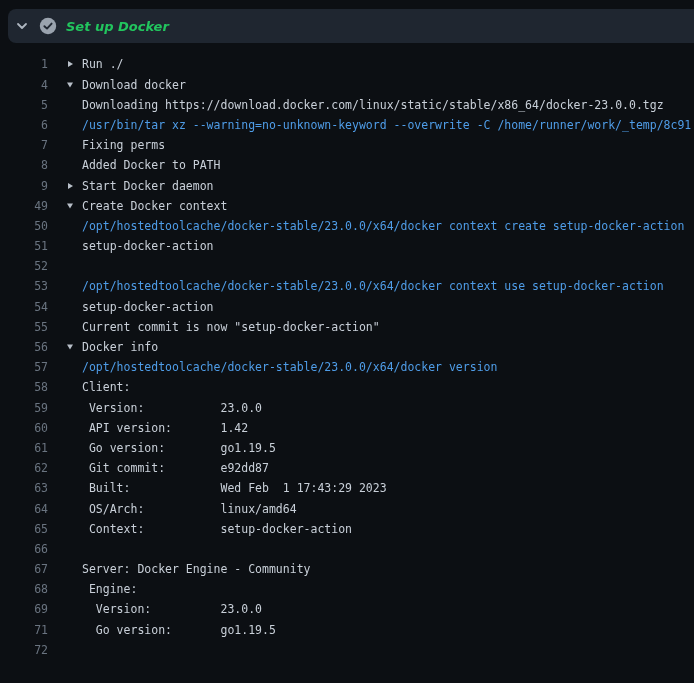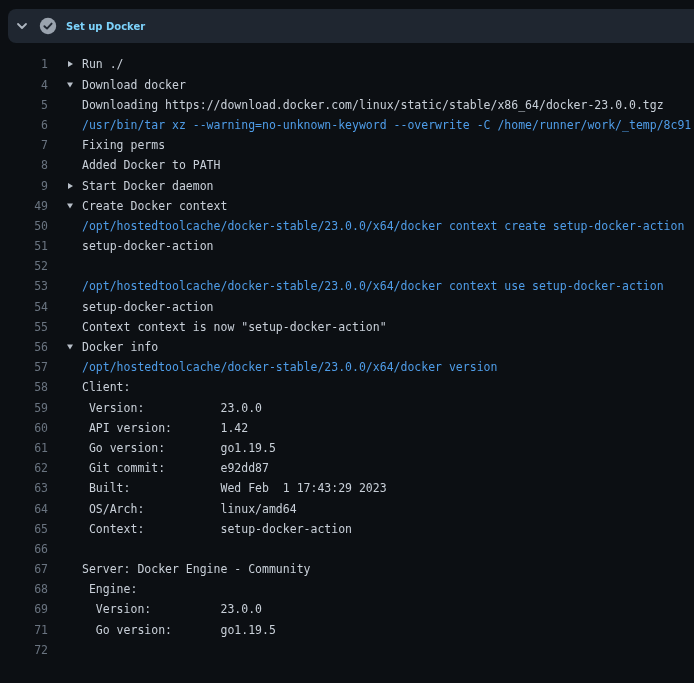--- a/index.html
+++ b/index.html
@@ -1,21 +1,21 @@
 <!DOCTYPE html>
 <html><head>
 <meta charset="utf-8">
 <style>
   * { margin:0; padding:0; box-sizing:border-box; }
   html,body { width:694px; height:683px; }
   body { background:#0c0f13; overflow:hidden; position:relative; font-family:"DejaVu Sans Mono",monospace; }
   .step-header { position:absolute; left:8px; right:-10px; top:9px; height:34px; background:#1f2630; border-radius:8px; display:flex; align-items:center; }
   .chevron { margin-left:8px; display:flex; }
   .status { margin-left:11px; display:flex; }
-  .title { margin-left:9px; font-family:"DejaVu Sans",sans-serif; font-size:10px; font-weight:600; color:#7dd3fc; }
+  .title { margin-left:9px; font-family:"DejaVu Sans",sans-serif; font-size:13px; font-weight:600; color:#22c55e;font-style:italic; }
   .log { position:absolute; top:54.4px; left:0; width:100%; }
   .row { position:relative; height:20.2px; line-height:20.2px; padding-left:82px; font-size:11.5px; color:#c9d0d9; white-space:pre; }
   .num { position:absolute; left:0; top:0; width:48px; text-align:right; color:#6a7480; }
   .tri { position:absolute; top:50%; width:0; height:0; }
   .tri-right { left:68px; transform:translateY(-50%); border-left:5px solid #b9c0c9; border-top:3.5px solid transparent; border-bottom:3.5px solid transparent; }
   .tri-down { left:67px; transform:translateY(-50%); border-top:5px solid #b9c0c9; border-left:3.5px solid transparent; border-right:3.5px solid transparent; }
   .command { color:#4f9de8;margin-top:32px; }
   .link { }
 </style>
 </head>
@@ -43,21 +43,21 @@
     <div class="row"><span class="num">6</span><span class="command">/usr/bin/tar xz --warning=no-unknown-keyword --overwrite -C /home/runner/work/_temp/8c91</span></div>
     <div class="row"><span class="num">7</span><span>Fixing perms</span></div>
     <div class="row"><span class="num">8</span><span>Added Docker to PATH</span></div>
     <div class="row"><span class="num">9</span><span class="tri tri-right"></span><span>Start Docker daemon</span></div>
     <div class="row"><span class="num">49</span><span class="tri tri-down"></span><span>Create Docker context</span></div>
     <div class="row"><span class="num">50</span><span class="command">/opt/hostedtoolcache/docker-stable/23.0.0/x64/docker context create setup-docker-action</span></div>
     <div class="row"><span class="num">51</span><span>setup-docker-action</span></div>
     <div class="row"><span class="num">52</span></div>
     <div class="row"><span class="num">53</span><span class="command">/opt/hostedtoolcache/docker-stable/23.0.0/x64/docker context use setup-docker-action</span></div>
     <div class="row"><span class="num">54</span><span>setup-docker-action</span></div>
-    <div class="row"><span class="num">55</span><span>Context context is now "setup-docker-action"</span></div>
+    <div class="row"><span class="num">55</span><span>Current commit is now "setup-docker-action"</span></div>
     <div class="row"><span class="num">56</span><span class="tri tri-down"></span><span>Docker info</span></div>
     <div class="row"><span class="num">57</span><span class="command">/opt/hostedtoolcache/docker-stable/23.0.0/x64/docker version</span></div>
     <div class="row"><span class="num">58</span><span>Client:</span></div>
     <div class="row"><span class="num">59</span><span> Version:           23.0.0</span></div>
     <div class="row"><span class="num">60</span><span> API version:       1.42</span></div>
     <div class="row"><span class="num">61</span><span> Go version:        go1.19.5</span></div>
     <div class="row"><span class="num">62</span><span> Git commit:        e92dd87</span></div>
     <div class="row"><span class="num">63</span><span> Built:             Wed Feb  1 17:43:29 2023</span></div>
     <div class="row"><span class="num">64</span><span> OS/Arch:           linux/amd64</span></div>
     <div class="row"><span class="num">65</span><span> Context:           setup-docker-action</span></div>

